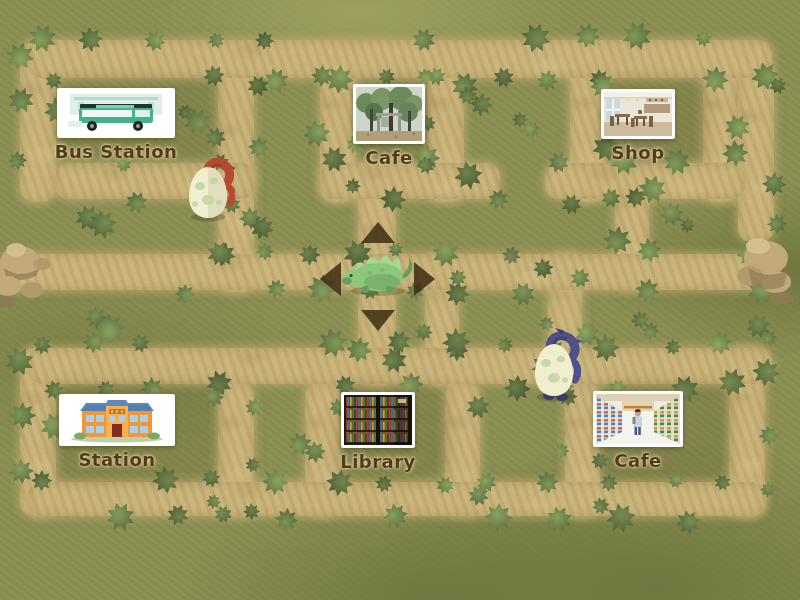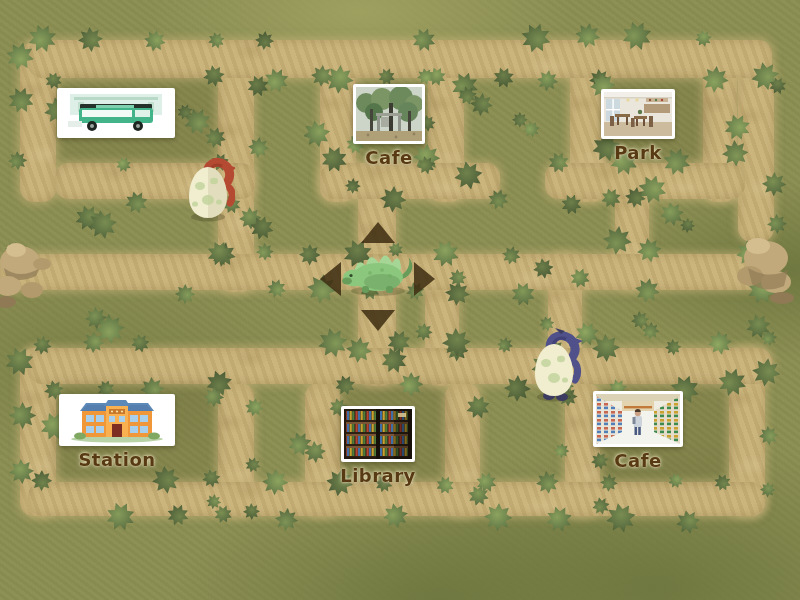--- a/index.html
+++ b/index.html
@@ -111,20 +111,21 @@
         <rect x="22" y="19" width="50" height="7" fill="#f2faf6"></rect>
         <rect x="75" y="19" width="15" height="7" fill="#dff2ea"></rect>
         <rect x="36" y="14" width="38" height="3" fill="#7fd0ae"></rect>
         <circle cx="32" cy="35" r="5" fill="#1e2420"></circle>
           <circle cx="32" cy="35" r="2" fill="#9aa39e"></circle>
         <circle cx="78" cy="35" r="5" fill="#1e2420"></circle>
           <circle cx="78" cy="35" r="2" fill="#9aa39e"></circle>
         <rect x="8" y="30" width="14" height="6" fill="#e6eee9"></rect>
       </svg>
     </div>
+    <div class="loc-label">Bus Station</div>
   </div>
 
   <div class="loc" style="left:294px;top:84px;">
     <div class="card">
       <svg width="66" height="54" viewBox="0 0 66 54">
         <rect width="66" height="54" fill="#cdd5c9"></rect>
         <circle cx="10" cy="16" r="10" fill="#6d8a5c"></circle>
           <circle cx="26" cy="12" r="11" fill="#7b9565"></circle>
         <circle cx="45" cy="11" r="12" fill="#6d8a5c"></circle>
           <circle cx="58" cy="17" r="9" fill="#7b9565"></circle>
@@ -168,21 +169,21 @@
           <rect x="32" y="27" width="2" height="7" fill="#6f523a"></rect>
           <rect x="39" y="27" width="2" height="7" fill="#6f523a"></rect>
         <rect x="6" y="24" width="4" height="10" fill="#7d6146"></rect>
           <rect x="27" y="26" width="3.6" height="9" fill="#7d6146"></rect>
           <rect x="45" y="24" width="4" height="11" fill="#7d6146"></rect>
         <circle cx="36" cy="20" r="2.2" fill="#5a7a4a"></circle>
         <circle cx="24" cy="8" r="1.8" fill="#e8d9a0"></circle>
           <circle cx="33" cy="8" r="1.8" fill="#e8d9a0"></circle>
       </svg>
     </div>
-    <div class="loc-label">Park</div>
+    <div class="loc-label">Shop</div>
   </div>
 
   <div class="loc" style="left:22px;top:394px;">
     <div class="card">
       <svg width="110" height="46" viewBox="0 0 110 46">
         <rect width="110" height="46" fill="#ffffff"></rect>
         <ellipse cx="55" cy="42" rx="46" ry="3.5" fill="#b9d3a8"></ellipse>
         <rect x="20" y="14" width="70" height="26" fill="#f0973a"></rect>
         <polygon points="18,14 92,14 86,6 24,6" fill="#5d89b8"></polygon>
         <polygon points="20,14 90,14 85,8 25,8" fill="#4a74a2" opacity="0.5"></polygon>
@@ -203,21 +204,21 @@
         <rect x="47" y="19" width="6" height="6" fill="#a8d0ec"></rect>
           <rect x="57" y="19" width="6" height="6" fill="#a8d0ec"></rect>
         <rect x="50" y="27" width="10" height="13" fill="#7e2d22"></rect>
         <ellipse cx="18" cy="39" rx="6" ry="3.5" fill="#7fa862"></ellipse>
           <ellipse cx="92" cy="39" rx="6" ry="3.5" fill="#7fa862"></ellipse>
       </svg>
     </div>
     <div class="loc-label">Station</div>
   </div>
 
-  <div class="loc" style="left:283px;top:406px;">
+  <div class="loc" style="left:283px;top:392px;">
     <div class="card">
       <svg width="68" height="50" viewBox="0 0 68 50">
         <defs>
           <pattern id="bk" width="11" height="12" patternUnits="userSpaceOnUse">
             <rect width="11" height="12" fill="#2e2114"></rect>
             <rect x="0.5" y="1" width="2.2" height="10" fill="#b5432f"></rect>
             <rect x="3" y="2" width="2.2" height="9" fill="#3f6fa8"></rect>
             <rect x="5.6" y="1.5" width="2.2" height="9.5" fill="#c9a22e"></rect>
             <rect x="8.2" y="2.2" width="2.2" height="8.8" fill="#4e7d3a"></rect>
           </pattern>

